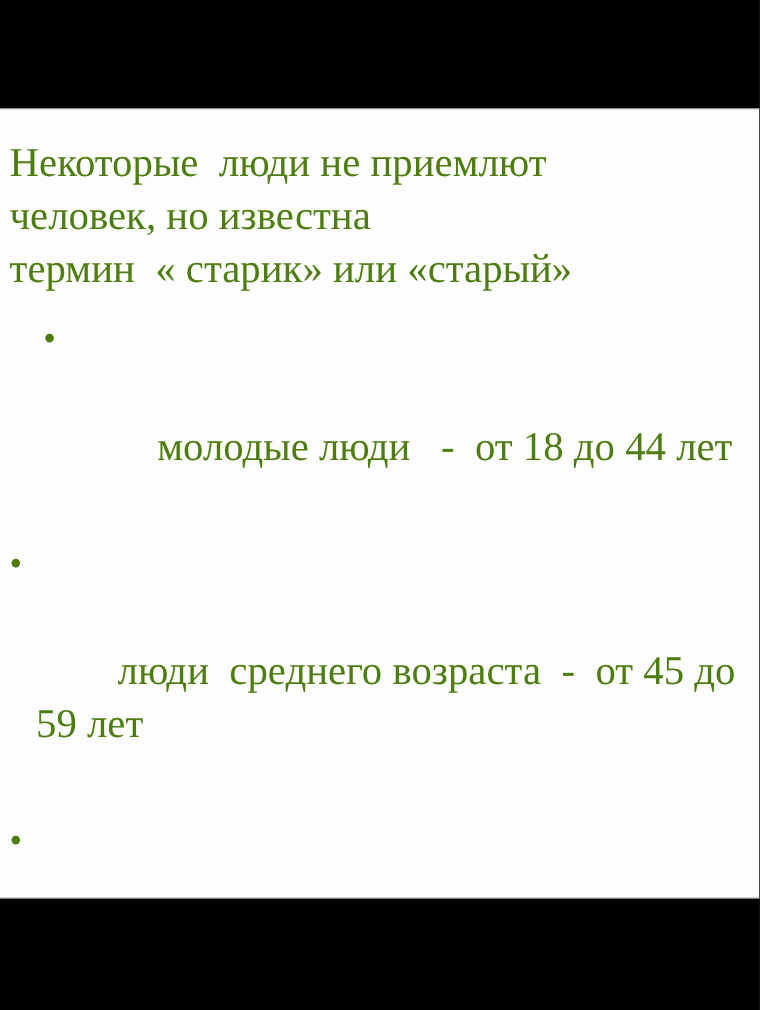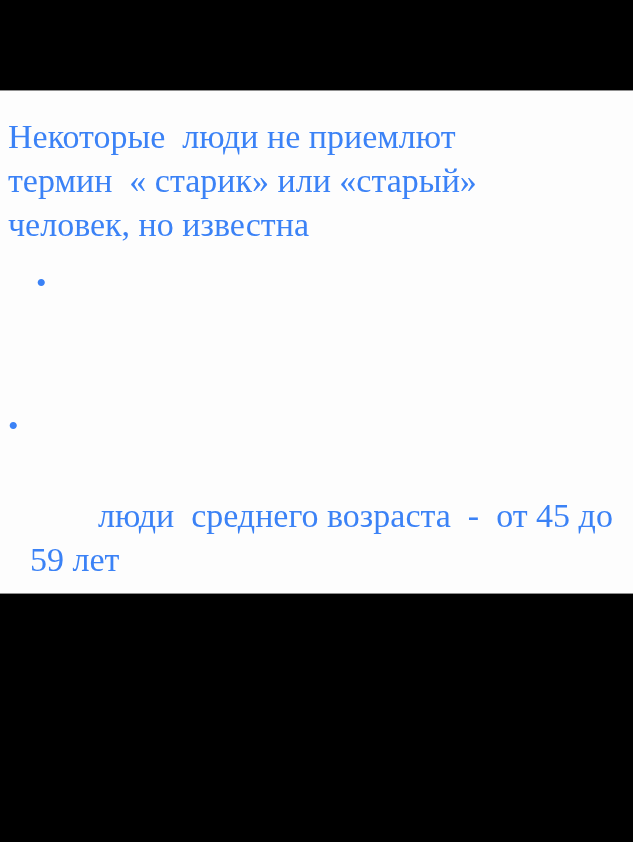--- a/index.html
+++ b/index.html
@@ -21,25 +21,25 @@
     background: #000000;
   }
   .letterbox-top { top: 0; height: 90px; }
   .letterbox-bottom { top: 749px; height: 93px; }
 
   .slide {
     position: absolute;
     left: 0;
     top: 90px;
     width: 633px;
-    height: 504px;
+    height: 659px;
     background: #fdfdfd;
     border-top: 1px solid #8f8f8f;
     border-bottom: 1px solid #8f8f8f;
-    color: #3b82f6;
+    color: #4d7c0f;
     font-size: 34px;
     line-height: 44px;
     overflow: hidden;
   }
 
   .intro {
     margin: 24px 0 0 8px;
   }
   .intro-line {
     white-space: pre-wrap;
@@ -68,27 +68,28 @@
 <body>
 
 <div class="screen">
 
   <div class="letterbox letterbox-top"></div>
 
   <div class="slide">
 
     <div class="intro">
       <div class="intro-line">Некоторые  люди не приемлют</div>
+      <div class="intro-line">человек, но известна</div>
       <div class="intro-line">термин  « старик» или «старый»</div>
-      <div class="intro-line">человек, но известна</div>
     </div>
 
     <ul class="bullet-list">
       <li class="bullet-item indent-large">
         <span class="bullet-marker">•</span>
+        <span>молодые люди   -  от 18 до 44 лет</span>
       </li>
       <li class="bullet-item indent-small">
         <span class="bullet-marker">•</span>
         <span>люди  среднего возраста  -  от 45 до
 59 лет</span>
       </li>
       <li class="bullet-item indent-small">
         <span class="bullet-marker">•</span>
         
       </li>

